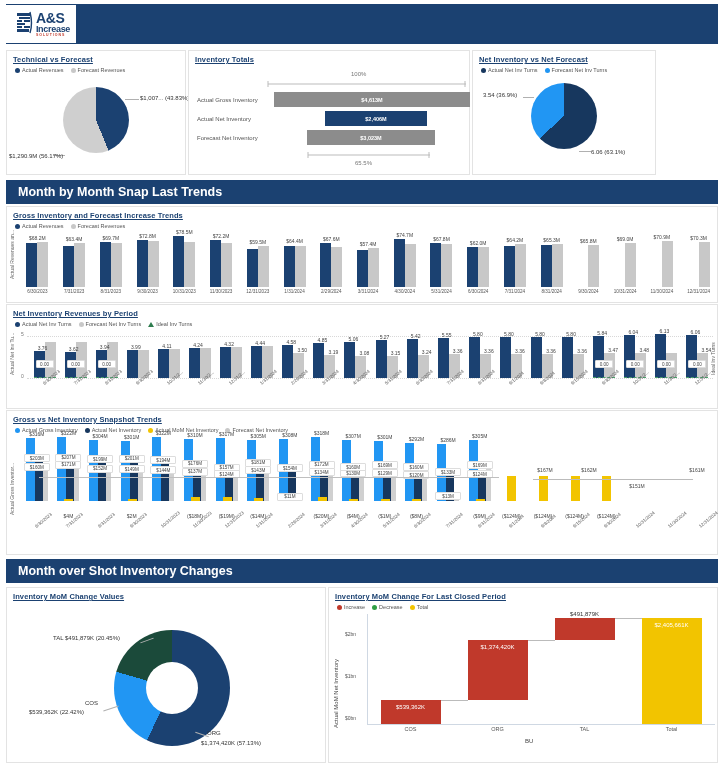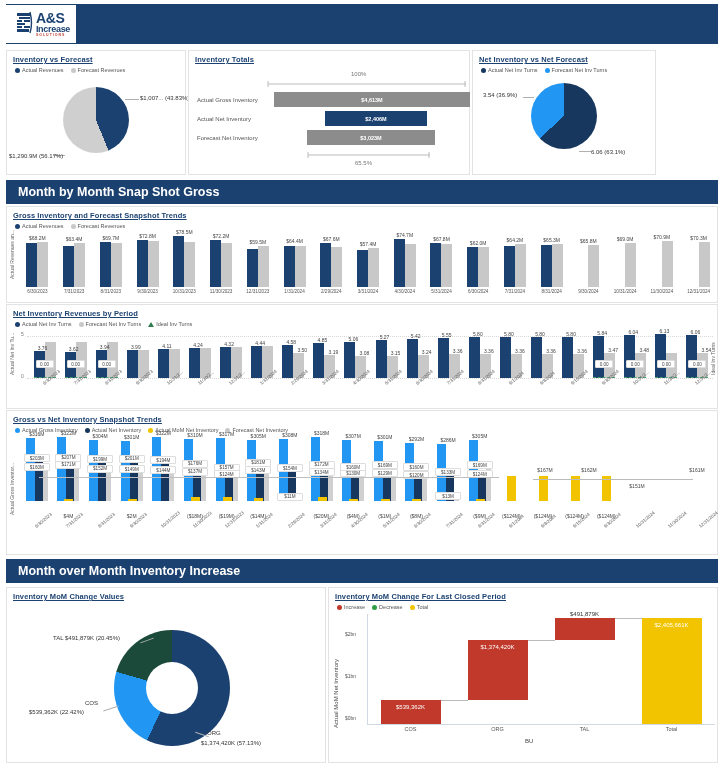--- a/index.html
+++ b/index.html
@@ -110,21 +110,21 @@
       </div>
       <div class="logo-text">
         <div class="l1">A&amp;S</div>
         <div class="l2">Increase</div>
         <div class="l3">SOLUTIONS</div>
       </div>
     </div>
   </div>
 
   <div class="card" style="left:6px; top:50px; width:180px; height:125px;">
-    <div class="card-title">Inventory vs Forecast</div>
+    <div class="card-title">Technical vs Forecast</div>
     <div class="legend">
       <div class="item">
         <span class="dot" style="background:#1b4171"></span>
         <span>Actual Revenues</span>
       </div>
       <div class="item">
         <span class="dot" style="background:#c8c8c8"></span>
         <span>Forecast Revenues</span>
       </div>
     </div>
@@ -197,24 +197,24 @@
     </div>
     <div class="pie" style="position:absolute; left:58px; top:32px; width:66px; height:66px;
         background:conic-gradient(#17375e 0deg 227.2deg, #2196f3 227.2deg 360deg);"></div>
     <div class="leader" style="left:50px; top:46px; width:11px; height:1px;"></div>
     <div class="lbl" style="left:10px; top:41px;">3.54 (36.9%)</div>
     <div class="leader" style="left:106px; top:100px; width:12px; height:1px;"></div>
     <div class="lbl" style="left:118px; top:98px;">6.06 (63.1%)</div>
   </div>
 
 
-  <div class="banner" style="left:6px; top:180px; width:712px; height:24px;">Month by Month Snap Shot Gross</div>
+  <div class="banner" style="left:6px; top:180px; width:712px; height:24px;">Month by Month Snap Last Trends</div>
 
   <div class="card" style="left:6px; top:206px; width:712px; height:97px;">
-    <div class="card-title">Gross Inventory and Forecast Snapshot Trends</div>
+    <div class="card-title">Gross Inventory and Forecast Increase Trends</div>
     <div class="legend">
       <div class="item">
         <span class="dot" style="background:#1b4171"></span>
         <span>Actual Revenues</span>
       </div>
       <div class="item">
         <span class="dot" style="background:#c8c8c8"></span>
         <span>Forecast Revenues</span>
       </div>
     </div>
@@ -606,21 +606,21 @@
         <div class="xlab-rot" style="left:487.3636363636364px;top:2px;">9/1/2024</div>
         <div class="xlab-rot" style="left:519px;top:2px;">9/8/2024</div>
         <div class="xlab-rot" style="left:550.6363636363637px;top:2px;">9/15/2024</div>
         <div class="xlab-rot" style="left:582.2727272727274px;top:2px;">9/30/2024</div>
         <div class="xlab-rot" style="left:613.909090909091px;top:2px;">10/31/2024</div>
         <div class="xlab-rot" style="left:645.5454545454546px;top:2px;">11/30/2024</div>
         <div class="xlab-rot" style="left:677.1818181818182px;top:2px;">12/31/2024</div>
       </div>
   </div>
 
-  <div class="banner" style="left:6px; top:559px; width:712px; height:24px;">Month over Month Inventory Increase</div>
+  <div class="banner" style="left:6px; top:559px; width:712px; height:24px;">Month over Shot Inventory Changes</div>
 
   <div class="card" style="left:328px; top:587px; width:390px; height:176px;">
     <div class="card-title">Inventory MoM Change For Last Closed Period</div>
     <div class="legend">
       <div class="item">
         <span class="dot" style="background:#c0392b"></span>
         <span>Increase</span>
       </div>
       <div class="item">
         <span class="dot" style="background:#2f9e44"></span>

